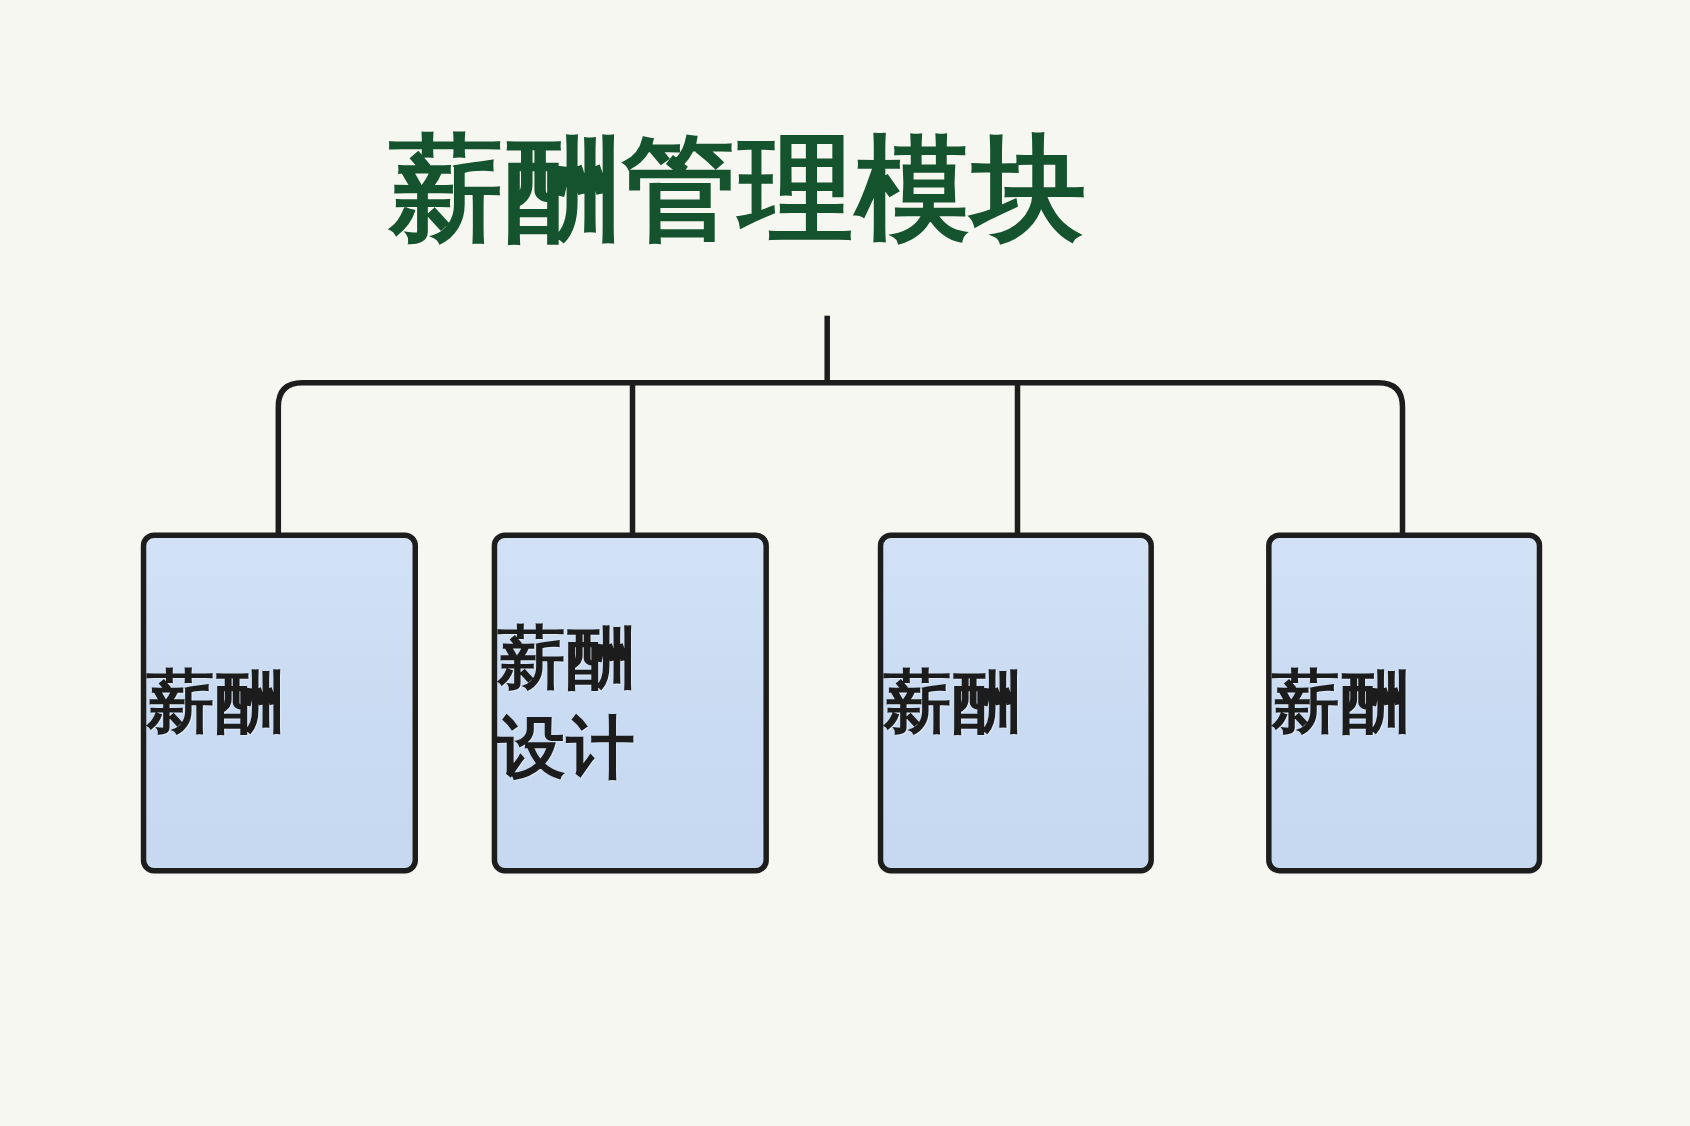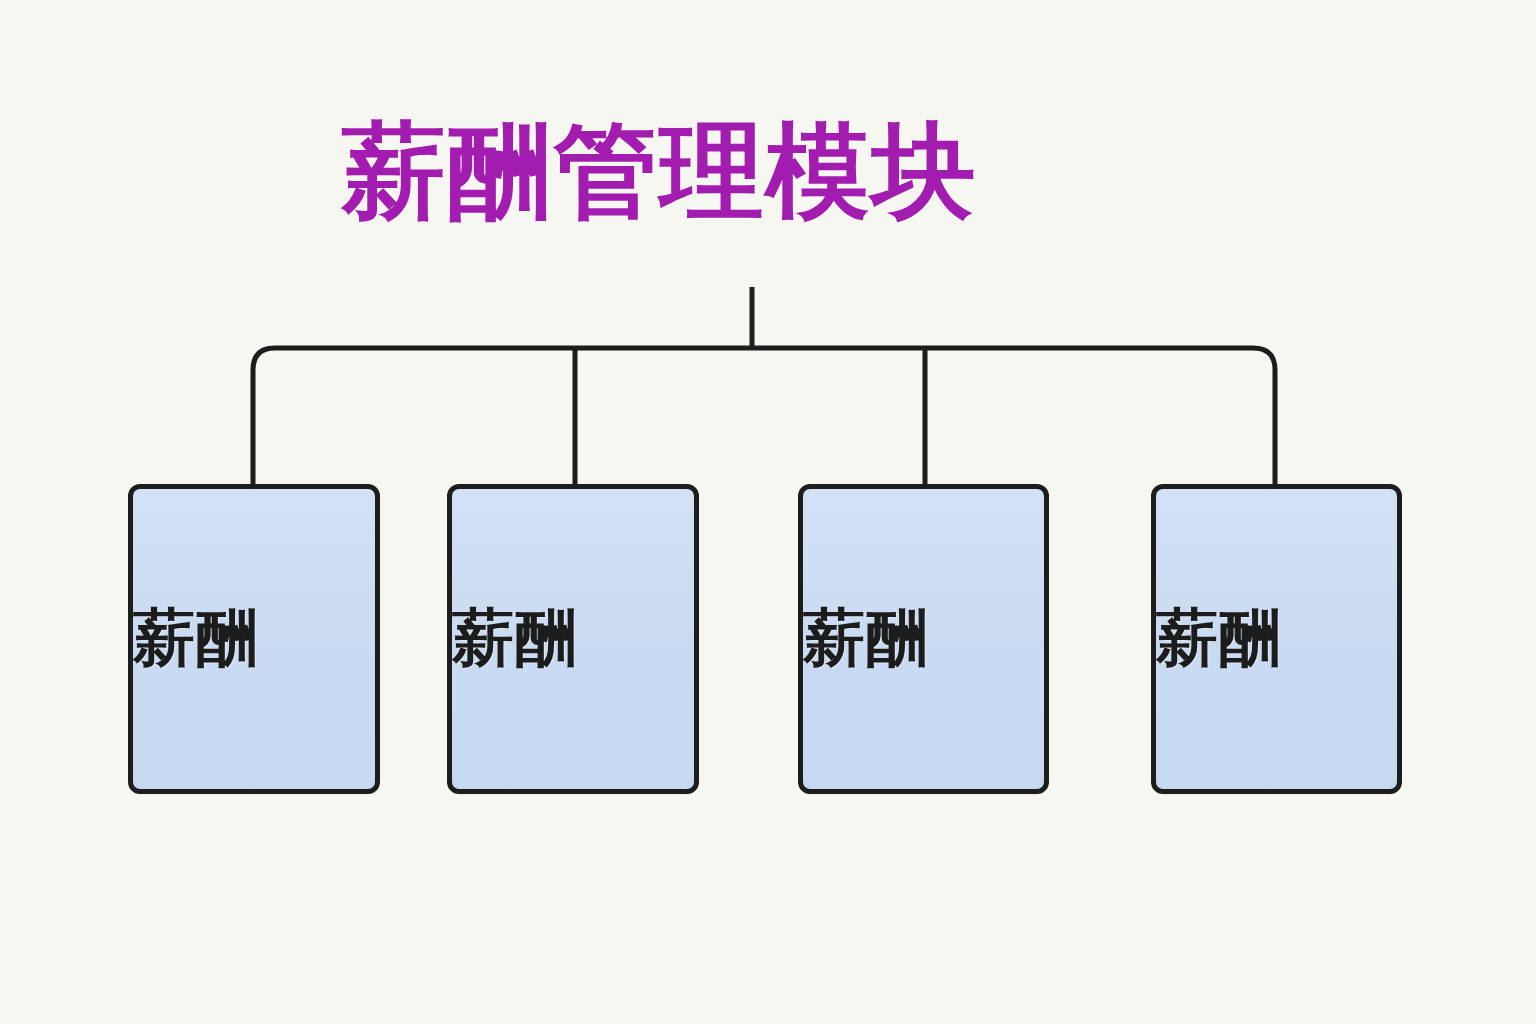--- a/index.html
+++ b/index.html
@@ -18,29 +18,29 @@
   #canvas {
     position: relative;
     width: 1536px;
     height: 1024px;
     background: #f7f7f1;
   }
 
   
   #diagram-title {
     position: absolute;
-    left: 4px;
+    left: 16px;
     top: 108px;
     width: 1311px;
     text-align: center;
     font-size: 104px;
     line-height: 126px;
     font-weight: 700;
     letter-spacing: 2px;
-    color: #a21caf;
+    color: #14532d;
     font-family: "DejaVu Sans", "Liberation Sans", sans-serif;
     white-space: nowrap;
     user-select: none;
   }
 
   
   #connector-layer {
     position: absolute;
     left: 0;
     top: 0;
@@ -102,20 +102,21 @@
       <path d="M 925 348 L 925 487"></path>
     </g>
   </svg>
 
   <div class="node-box" id="node-0">
     <div class="node-label node-line-1">薪酬</div>
   </div>
 
   <div class="node-box" id="node-1">
     <div class="node-label node-line-1">薪酬</div>
+    <div class="node-label node-line-2">设计</div>
   </div>
 
   <div class="node-box" id="node-2">
     <div class="node-label node-line-1">薪酬</div>
   </div>
 
   <div class="node-box" id="node-3">
     <div class="node-label node-line-1">薪酬</div>
   </div>
 

